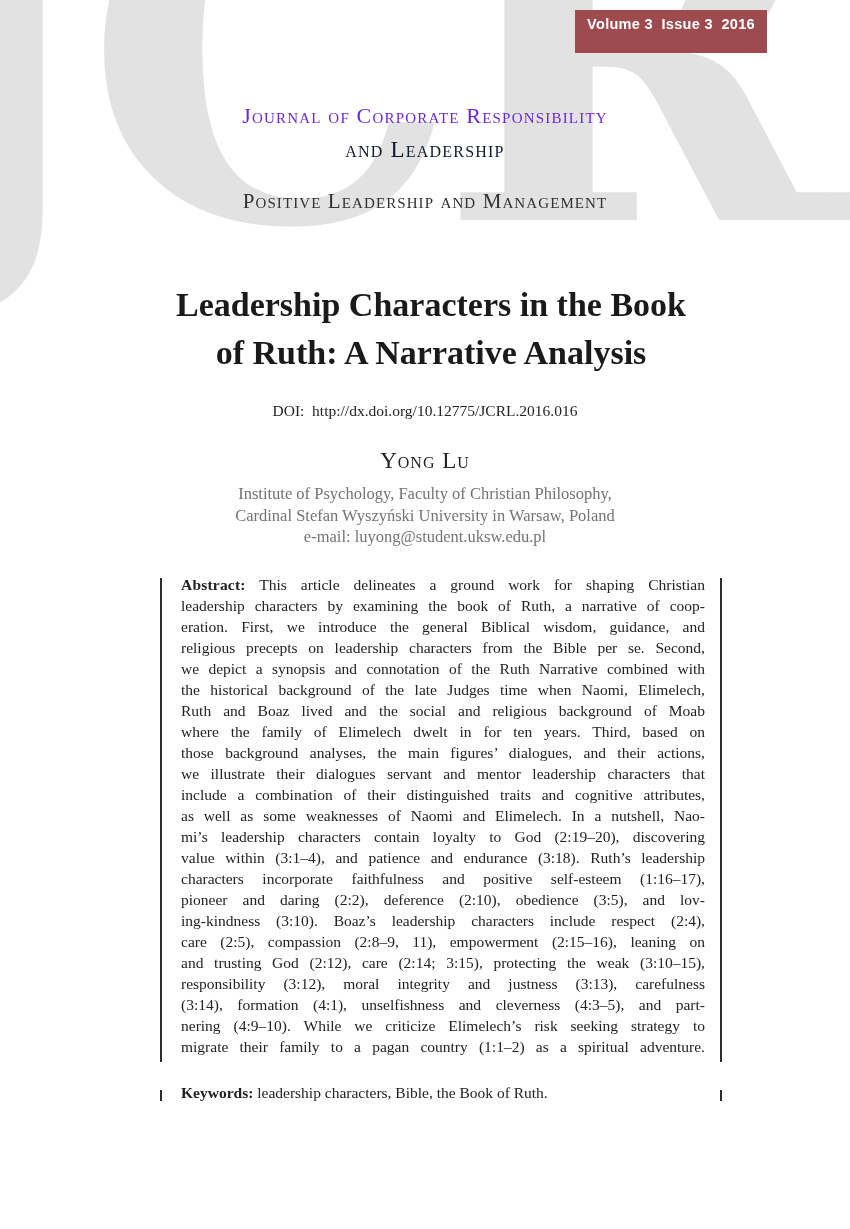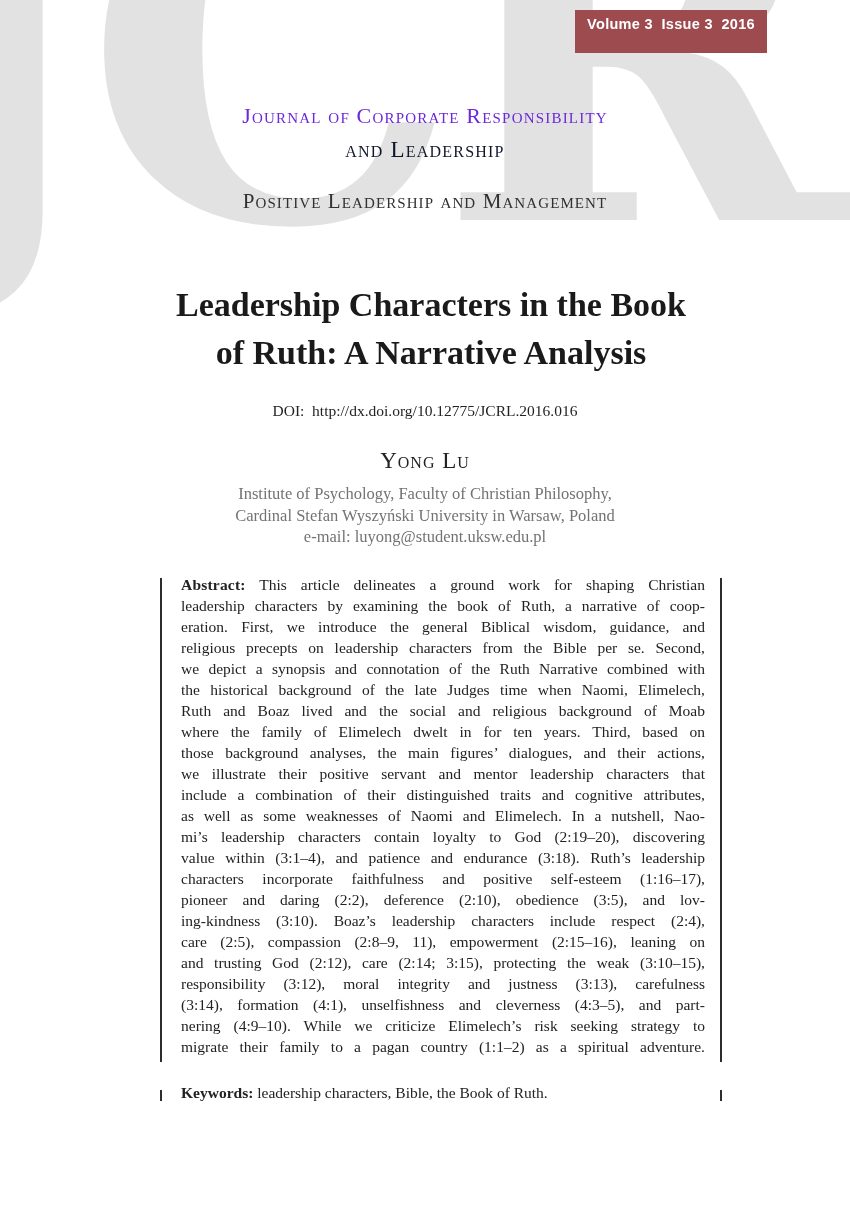--- a/index.html
+++ b/index.html
@@ -86,21 +86,21 @@
       <div class="abs-line"><b>Abstract:</b> <span>This article delineates a ground work for shaping Christian</span></div>
       <div>
           <div class="abs-line">leadership characters by examining the book of Ruth, a narrative of coop-</div>
           <div class="abs-line">eration. First, we introduce the general Biblical wisdom, guidance, and</div>
           <div class="abs-line">religious precepts on leadership characters from the Bible per se. Second,</div>
           <div class="abs-line">we depict a synopsis and connotation of the Ruth Narrative combined with</div>
           <div class="abs-line">the historical background of the late Judges time when Naomi, Elimelech,</div>
           <div class="abs-line">Ruth and Boaz lived and the social and religious background of Moab</div>
           <div class="abs-line">where the family of Elimelech dwelt in for ten years. Third, based on</div>
           <div class="abs-line">those background analyses, the main figures’ dialogues, and their actions,</div>
-          <div class="abs-line">we illustrate their positive servant and mentor leadership characters that</div>
+          <div class="abs-line">we illustrate their dialogues servant and mentor leadership characters that</div>
           <div class="abs-line">include a combination of their distinguished traits and cognitive attributes,</div>
           <div class="abs-line">as well as some weaknesses of Naomi and Elimelech. In a nutshell, Nao-</div>
           <div class="abs-line">mi’s leadership characters contain loyalty to God (2:19–20), discovering</div>
           <div class="abs-line">value within (3:1–4), and patience and endurance (3:18). Ruth’s leadership</div>
           <div class="abs-line">characters incorporate faithfulness and positive self-esteem (1:16–17),</div>
           <div class="abs-line">pioneer and daring (2:2), deference (2:10), obedience (3:5), and lov-</div>
           <div class="abs-line">ing-kindness (3:10). Boaz’s leadership characters include respect (2:4),</div>
           <div class="abs-line">care (2:5), compassion (2:8–9, 11), empowerment (2:15–16), leaning on</div>
           <div class="abs-line">and trusting God (2:12), care (2:14; 3:15), protecting the weak (3:10–15),</div>
           <div class="abs-line">responsibility (3:12), moral integrity and justness (3:13), carefulness</div>

